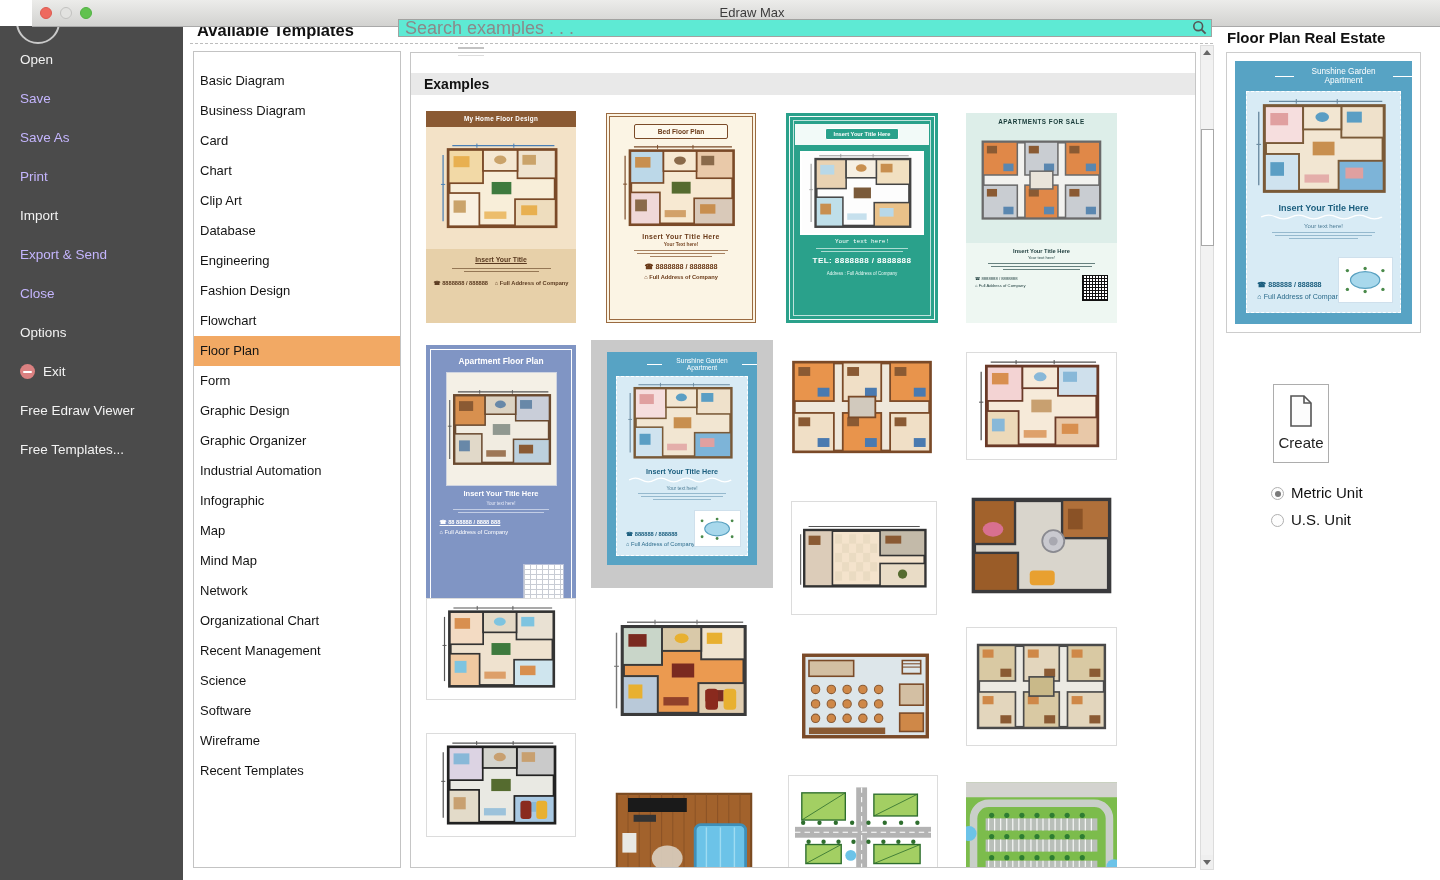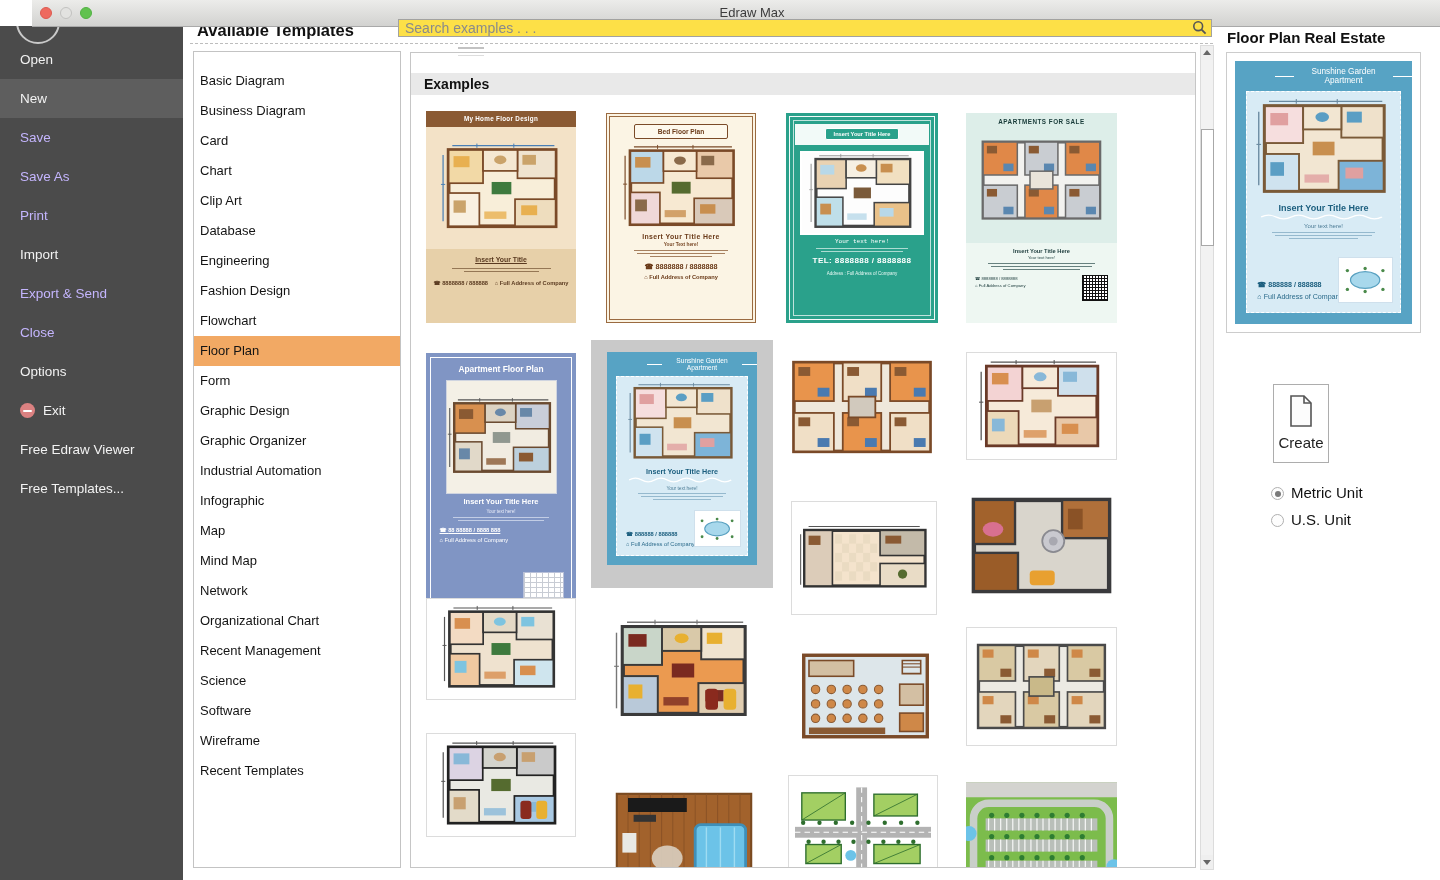--- a/index.html
+++ b/index.html
@@ -27,21 +27,21 @@
 
   
   .avail-heading{position:absolute;left:197px;top:21px;font-size:16.5px;font-weight:bold;color:#111;z-index:1;}
   .dashed-sep{position:absolute;left:190px;top:43px;width:1023px;height:0;border-top:1px dashed #bdbdbd;z-index:1;}
   #category-list{position:absolute;left:193px;top:51px;width:208px;height:817px;border:1px solid #c3c3c3;background:#fff;box-sizing:border-box;padding-top:14px;}
   .cat-item{height:30px;line-height:30px;padding-left:6px;font-size:13px;color:#141414;cursor:pointer;}
   .cat-item.selected{background:#f2a964;}
 
   
   #search-box{position:absolute;left:398px;top:19px;width:814px;height:18px;z-index:4;box-sizing:border-box;
-    background:#fde047;border:1px solid #a2a2a0;font-size:14px;color:#555;padding:0 22px 0 6px;outline:none;}
+    background:#5eead4;border:1px solid #a2a2a0;font-size:18px;color:#555;padding:0 22px 0 6px;outline:none;}
   #search-box::placeholder{color:#8a8a8a;}
   .search-ic{position:absolute;left:1192px;top:20px;z-index:5;}
 
   
   #examples-panel{position:absolute;left:410px;top:52px;width:786px;height:816px;border:1px solid #c6c6c6;
     background:#fff;box-sizing:border-box;overflow:hidden;}
   .ex-header{position:absolute;left:0;top:20px;width:100%;height:22px;background:#e9e9e9;line-height:22px;
     padding-left:13px;font-weight:bold;font-size:14px;color:#111;box-sizing:border-box;}
   .artifact{position:absolute;left:458px;top:47px;width:26px;height:6px;z-index:2;
     border-top:2px solid #9a9a9a;border-bottom:1px solid #c8c8c8;opacity:.6;}
@@ -158,21 +158,20 @@
     <span class="tl tl-red"></span>
     <span class="tl tl-min"></span>
     <span class="tl tl-grn"></span>
     <div class="win-title">Edraw Max</div>
   </div>
 
   <aside id="sidebar">
     <div class="logo-arc"></div>
     <div id="sidebar-items">
         <div class="side-item "><span>Open</span></div>
-        <div class="side-item active"><span>New</span></div>
         <div class="side-item dim"><span>Save</span></div>
         <div class="side-item dim"><span>Save As</span></div>
         <div class="side-item dim"><span>Print</span></div>
         <div class="side-item "><span>Import</span></div>
         <div class="side-item dim"><span>Export &amp; Send</span></div>
         <div class="side-item dim"><span>Close</span></div>
         <div class="side-item "><span>Options</span></div>
         <div class="side-item "><span class="exit-ic"></span><span>Exit</span></div>
         <div class="side-item "><span>Free Edraw Viewer</span></div>
         <div class="side-item "><span>Free Templates...</span></div>
@@ -369,21 +368,21 @@
                 <i style="width:80%"></i>
                 <i style="width:60%"></i>
               </div>
               <div class="mint-foot">
                 <div class="mint-contact"><span class="ph">8888888 / 8888888</span><br><span class="ad">Full Address of Company</span></div>
                 <div class="qr"></div>
               </div>
             </div>
           </div>
         </div>
-        <div class="thumb" style="left: 15px; top: 300px; width: 150px; height: 269px; border-radius: 20px;">
+        <div class="thumb" style="left: 15px; top: 292px; width: 150px; height: 269px; border-radius: 20px;">
           <div class="poster bluep">
             <div class="blue-title">Apartment Floor Plan</div>
             <div class="blue-plan">
               <svg viewBox="0 0 100 74" preserveAspectRatio="xMidYMid meet" style="width:100%;height:100%;display:block">
                 <line x1="10" y1="2.5" x2="93" y2="2.5" stroke="#555555" stroke-width="1"></line>
                 <line x1="30" y1="0.8" x2="30" y2="4.2" stroke="#555555" stroke-width="0.8"></line>
                 <line x1="60" y1="0.8" x2="60" y2="4.2" stroke="#555555" stroke-width="0.8"></line>
                 <line x1="2.5" y1="10" x2="2.5" y2="64" stroke="#555555" stroke-width="1"></line>
                 <line x1="0.8" y1="34" x2="4.2" y2="34" stroke="#555555" stroke-width="0.8"></line>
                 <rect x="7" y="6" width="87" height="62" fill="#f1ece1" stroke="#6a4a30" stroke-width="3"></rect>

